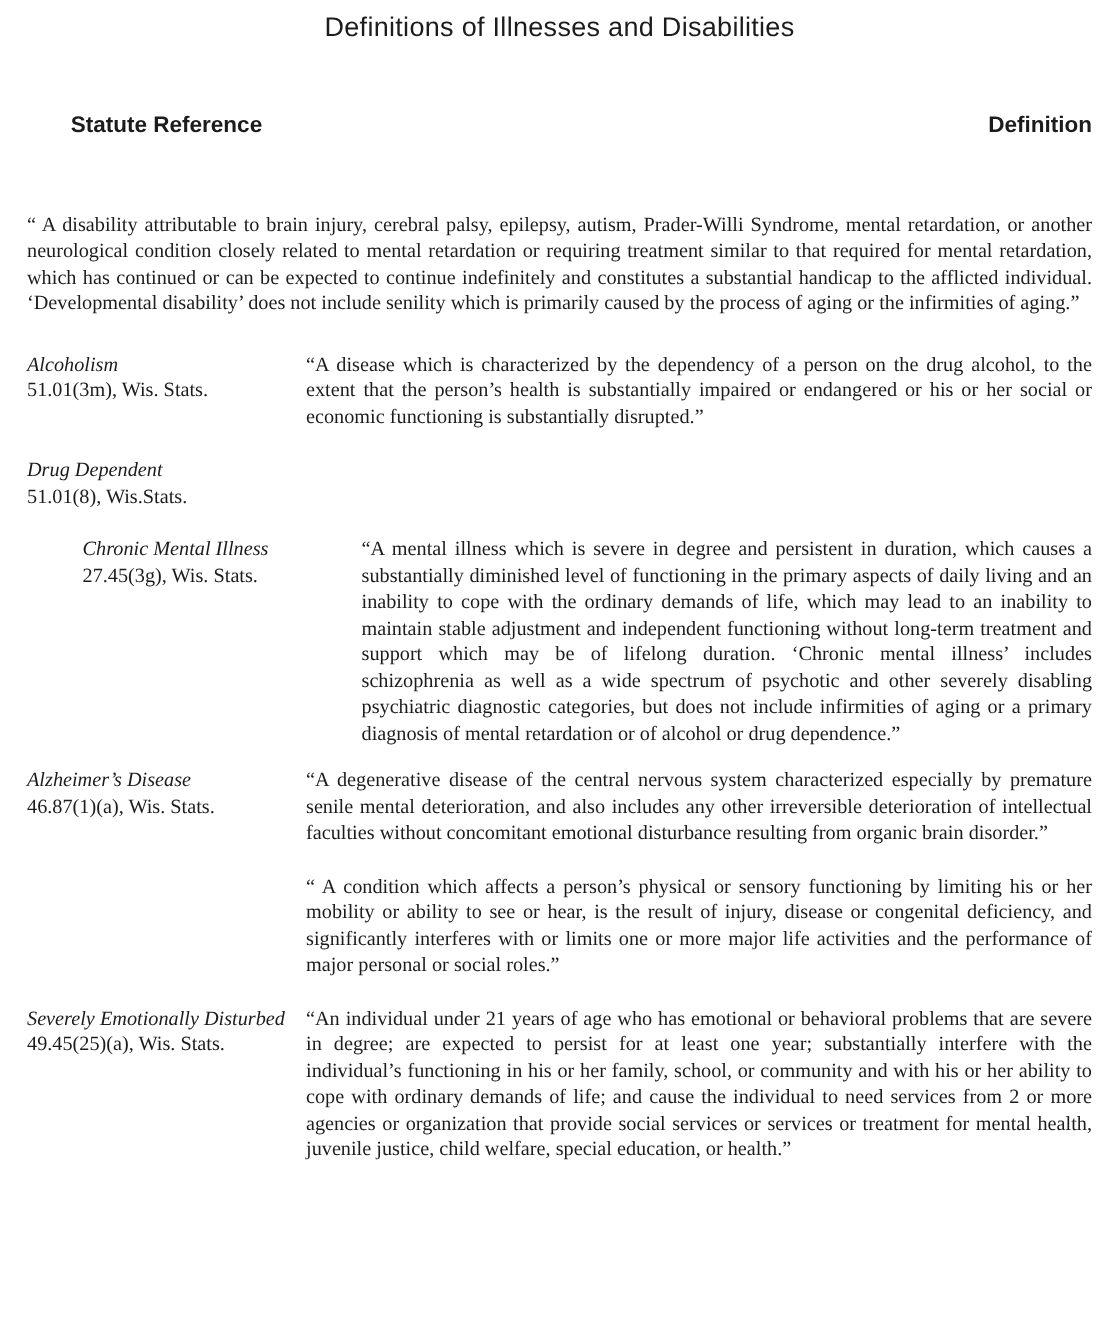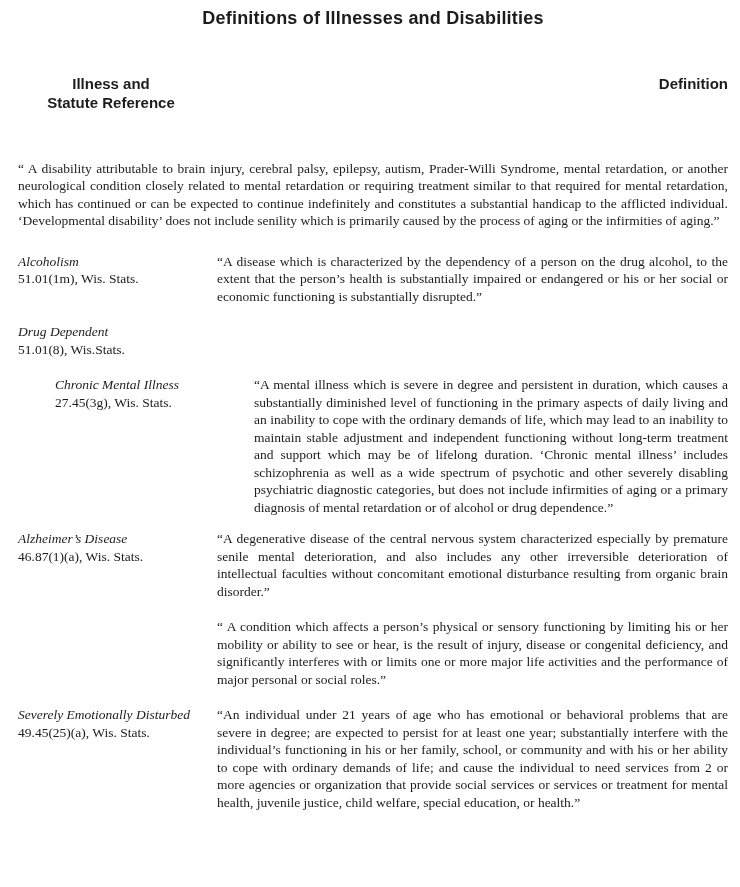--- a/index.html
+++ b/index.html
@@ -14,21 +14,21 @@
     padding: 8px 12px 6px 18px;
     background: #ffffff;
     color: #1c1c1c;
     font-family: "Liberation Serif", "DejaVu Serif", serif;
     font-size: 13.5px;
     line-height: 17.5px;
     overflow: hidden;
   }
   .doc-title {
     font-family: "Liberation Sans", "DejaVu Sans", sans-serif;
-    font-weight: bold;
+    font-weight: normal;
     font-size: 18px;
     text-align: center;
     margin-top: 2px;
     letter-spacing: 0.2px;
   }
   .col-headers {
     display: flex;
     margin-top: 46px;
     font-family: "Liberation Sans", "DejaVu Sans", sans-serif;
     font-weight: bold;
@@ -44,21 +44,21 @@
     flex: 1;
     text-align: right;
   }
   .rows {
     margin-top: 48px;
   }
   .row {
     display: flex;
     align-items: flex-start;
   }
-  .row + .row { margin-top: 0; gap: 13px; }
+  .row + .row { margin-top: 0; }
   .cell-left {
     width: 186px;
     flex-shrink: 0;
     padding-right: 1px;
     box-sizing: border-box;
   }
   .illness {
     font-style: italic;
     white-space: nowrap;
   }
@@ -73,36 +73,35 @@
 </style>
 </head>
 <body>
 
 <div class="page">
 
   <div class="doc-title">Definitions of Illnesses and Disabilities</div>
 
   <div class="col-headers">
     <div class="h-left">
-      <div>Illness and</div>
       <div>Statute Reference</div>
     </div>
     <div class="h-right">Definition</div>
   </div>
 
   <div class="rows">
 
     <div class="row gap-lg">
       <div class="cell-right">“ A disability attributable to brain injury, cerebral palsy, epilepsy, autism, Prader-Willi Syndrome, mental retardation, or another neurological condition closely related to mental retardation or requiring treatment similar to that required for mental retardation, which has continued or can be expected to continue indefinitely and constitutes a substantial handicap to the afflicted individual. ‘Developmental disability’ does not include senility which is primarily caused by the process of aging or the infirmities of aging.”</div>
     </div>
 
     <div class="row gap-md">
       <div class="cell-left">
         <div class="illness">Alcoholism</div>
-        <div class="statute">51.01(1m), Wis. Stats.</div>
+        <div class="statute">51.01(3m), Wis. Stats.</div>
       </div>
       <div class="cell-right">“A disease which is characterized by the dependency of a person on the drug alcohol, to the extent that the person’s health is substantially impaired or endangered or his or her social or economic functioning is substantially disrupted.”</div>
     </div>
 
     <div class="row gap-md">
       <div class="cell-left">
         <div class="illness">Drug Dependent</div>
         <div class="statute">51.01(8), Wis.Stats.</div>
       </div>
     </div>

